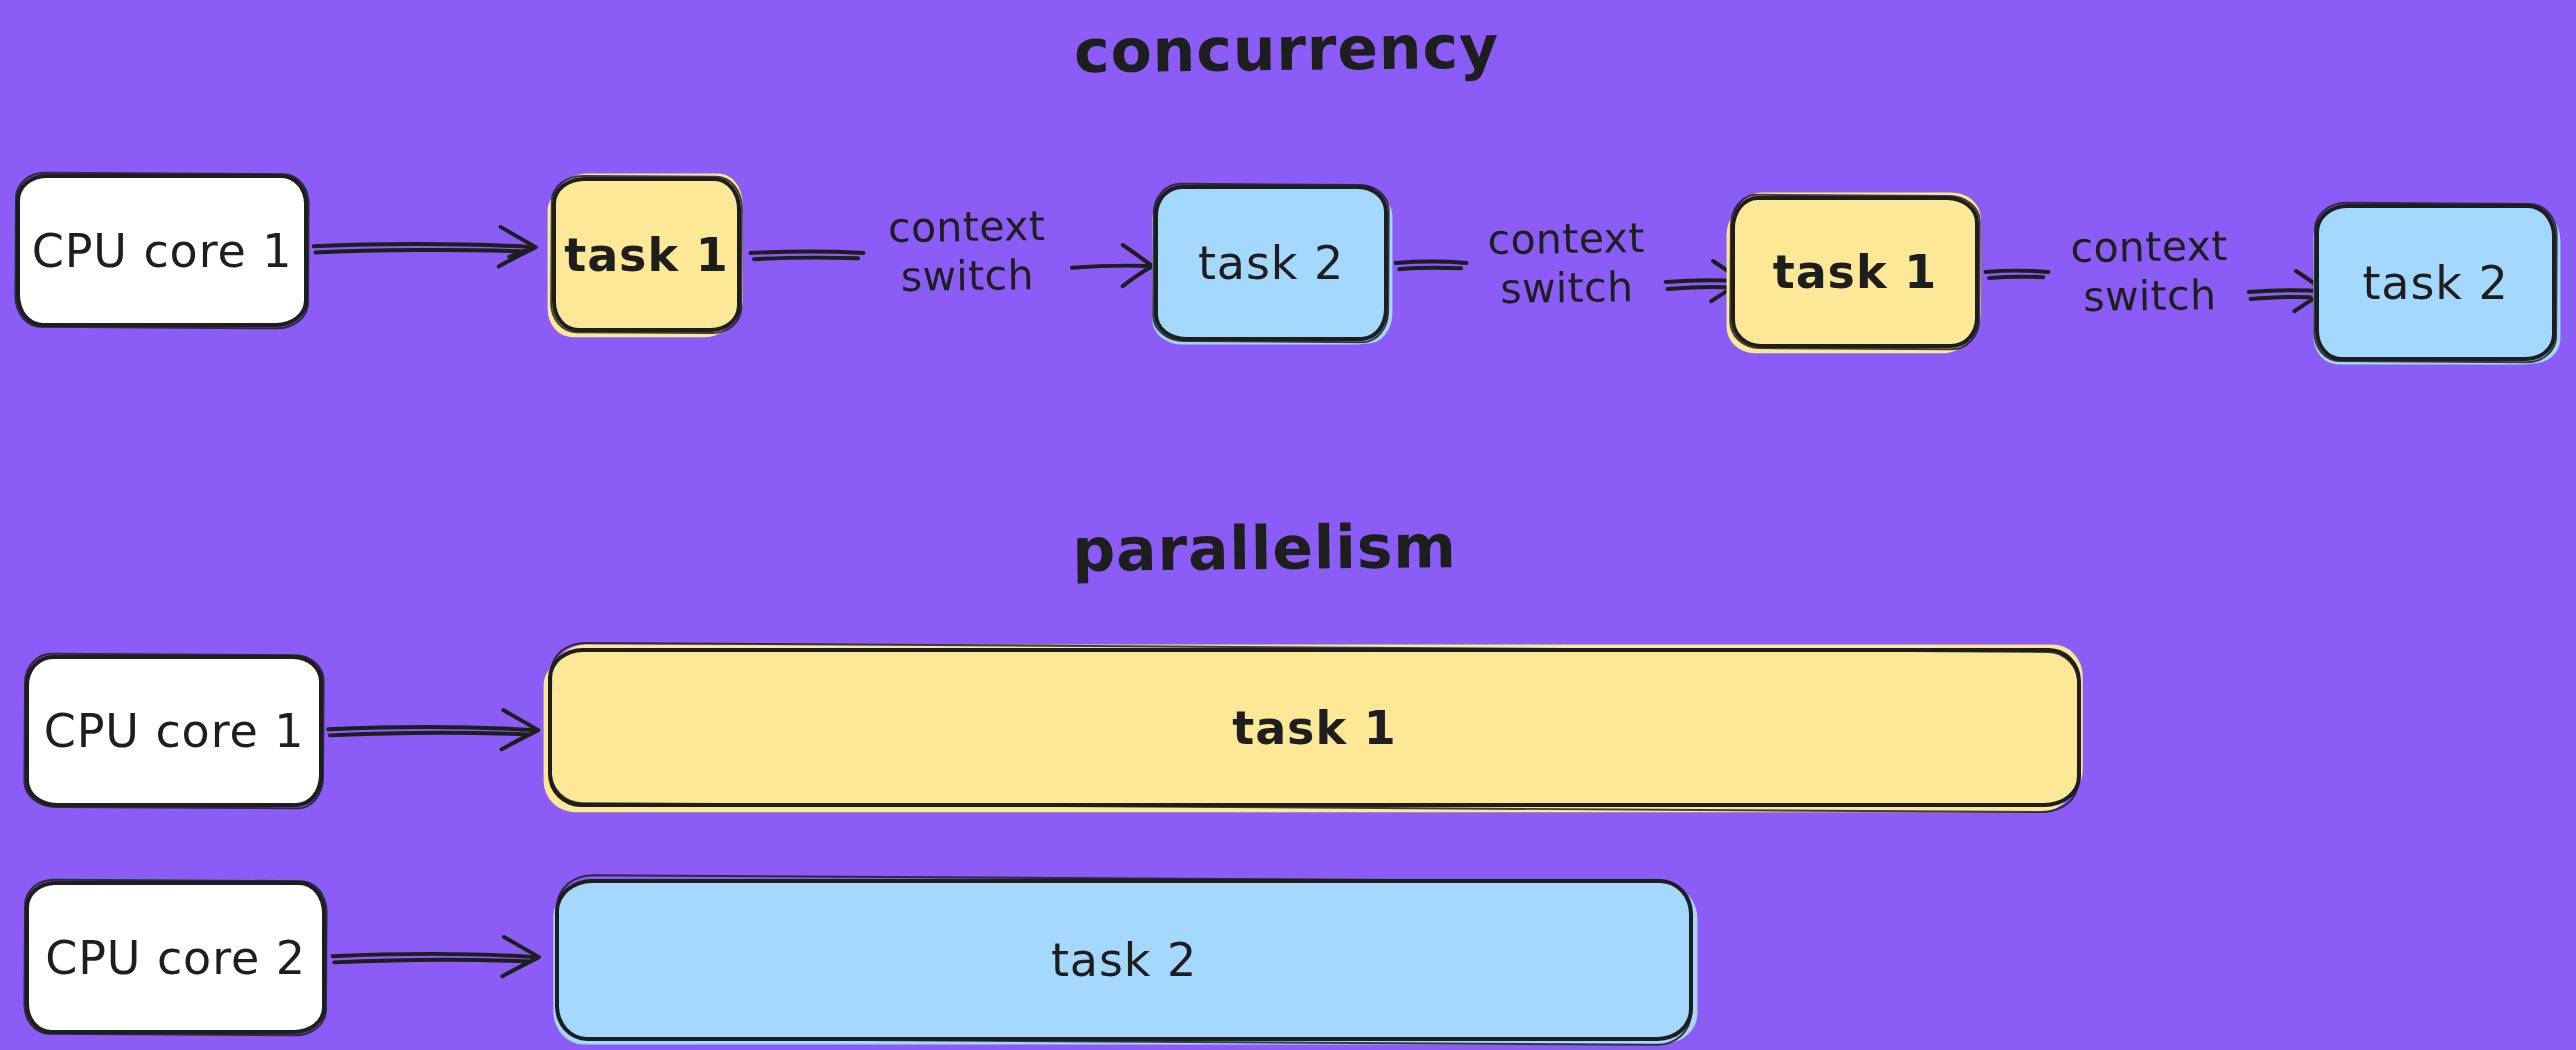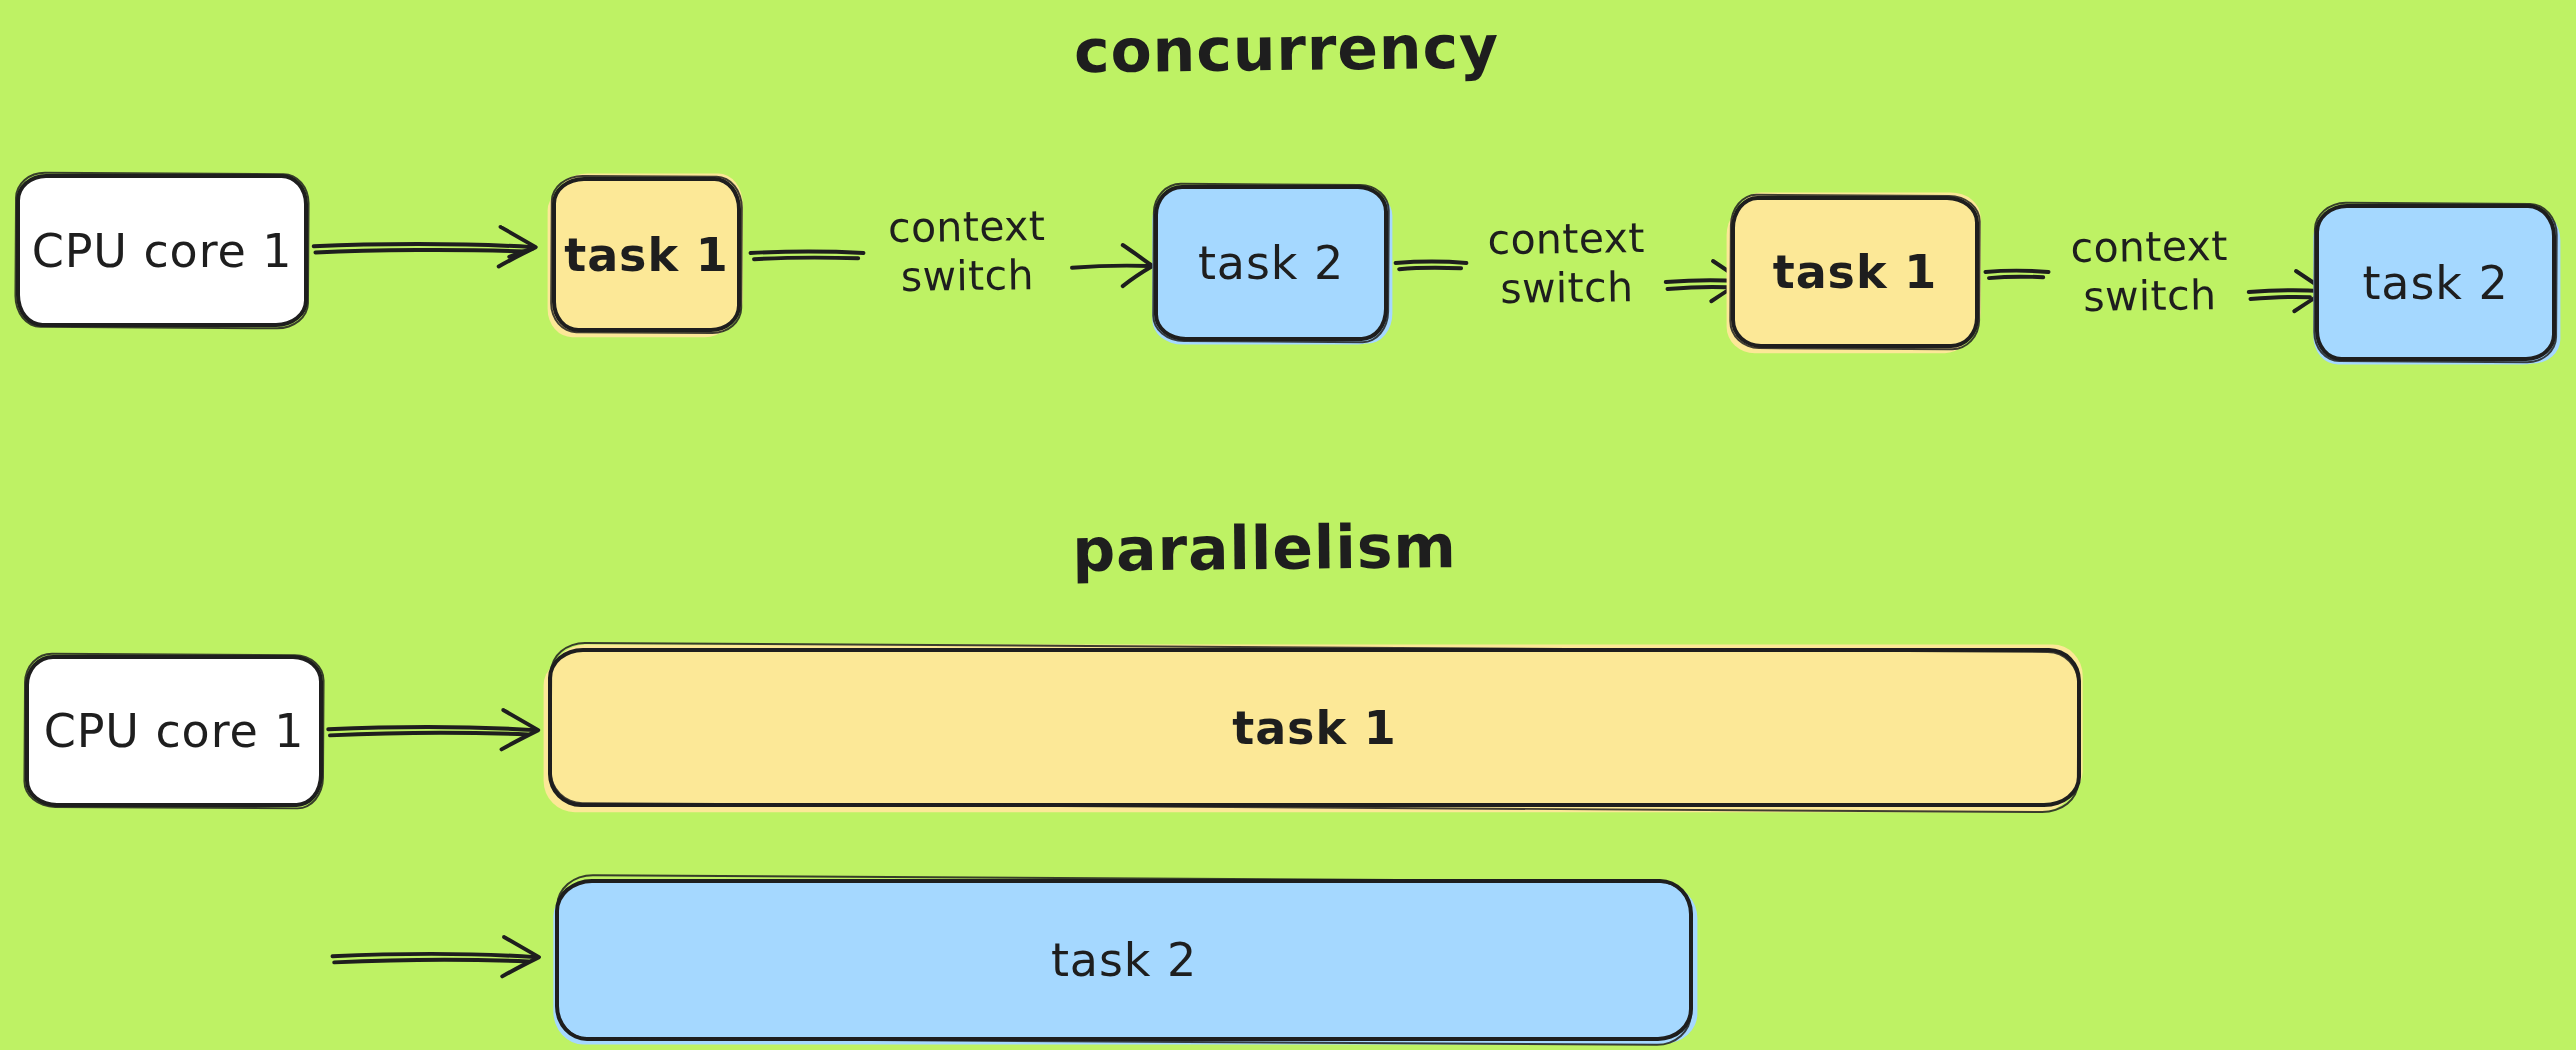--- a/index.html
+++ b/index.html
@@ -5,21 +5,21 @@
   * { margin:0; padding:0; box-sizing:border-box; }
   html,body { background:#ffffff; }
   body {
     font-family:"DejaVu Sans","Liberation Sans",sans-serif;
     color:#1e1e1e;
   }
   .canvas {
     position:relative;
     width:2576px;
     height:1050px;
-    background:#bef264;
+    background:#8b5cf6;
     overflow:hidden;
   }
   .section-title {
     position:absolute;
     text-align:center;
     font-size:60px;
     font-weight:600;
     letter-spacing:0.9px;
     color:#1e1e1e;
     transform:rotate(-0.6deg);
@@ -142,20 +142,23 @@
   </div>
   <svg class="arrow-svg" style="left:324px; top:696px;" width="229" height="70" viewBox="0 0 260 80">
     <path d="M4 38 C 70 35, 160 34, 240 39"></path>
     <path d="M6 45 C 70 42, 160 41, 232 44"></path>
     <path d="M204 16 C 218 24, 232 32, 244 39 C 230 46, 216 53, 202 61"></path>
   </svg>
   <div class="sketch-box fill-yellow" style="left: 548px; top: 648px; width: 1533px; height: 159px; border-radius: 35px 32px 37px 33px / 30px 33px; background-color: rgb(252, 232, 151);">
     <span>task 1</span>
   </div>
 
+  <div class="sketch-box" style="left:25px; top:881px; width:301px; height:153px; border-radius:30px 26.4px 32px 26.4px / 26.4px 32px 26.4px 30px;">
+    <span>CPU core 2</span>
+  </div>
   <svg class="arrow-svg" style="left:328px; top:923px;" width="226" height="70" viewBox="0 0 256 80">
     <path d="M4 38 C 70 35, 160 34, 236 39"></path>
     <path d="M6 45 C 70 42, 160 41, 228 44"></path>
     <path d="M200 16 C 214 24, 228 32, 240 39 C 226 46, 212 53, 198 61"></path>
   </svg>
   <div class="sketch-box fill-blue" style="left: 555px; top: 879px; width: 1138px; height: 162px; border-radius: 37px 33px 35px 32px / 32px 35px; background-color: rgb(165, 216, 255);">
     <span>task 2</span>
   </div>
 
 </div>

